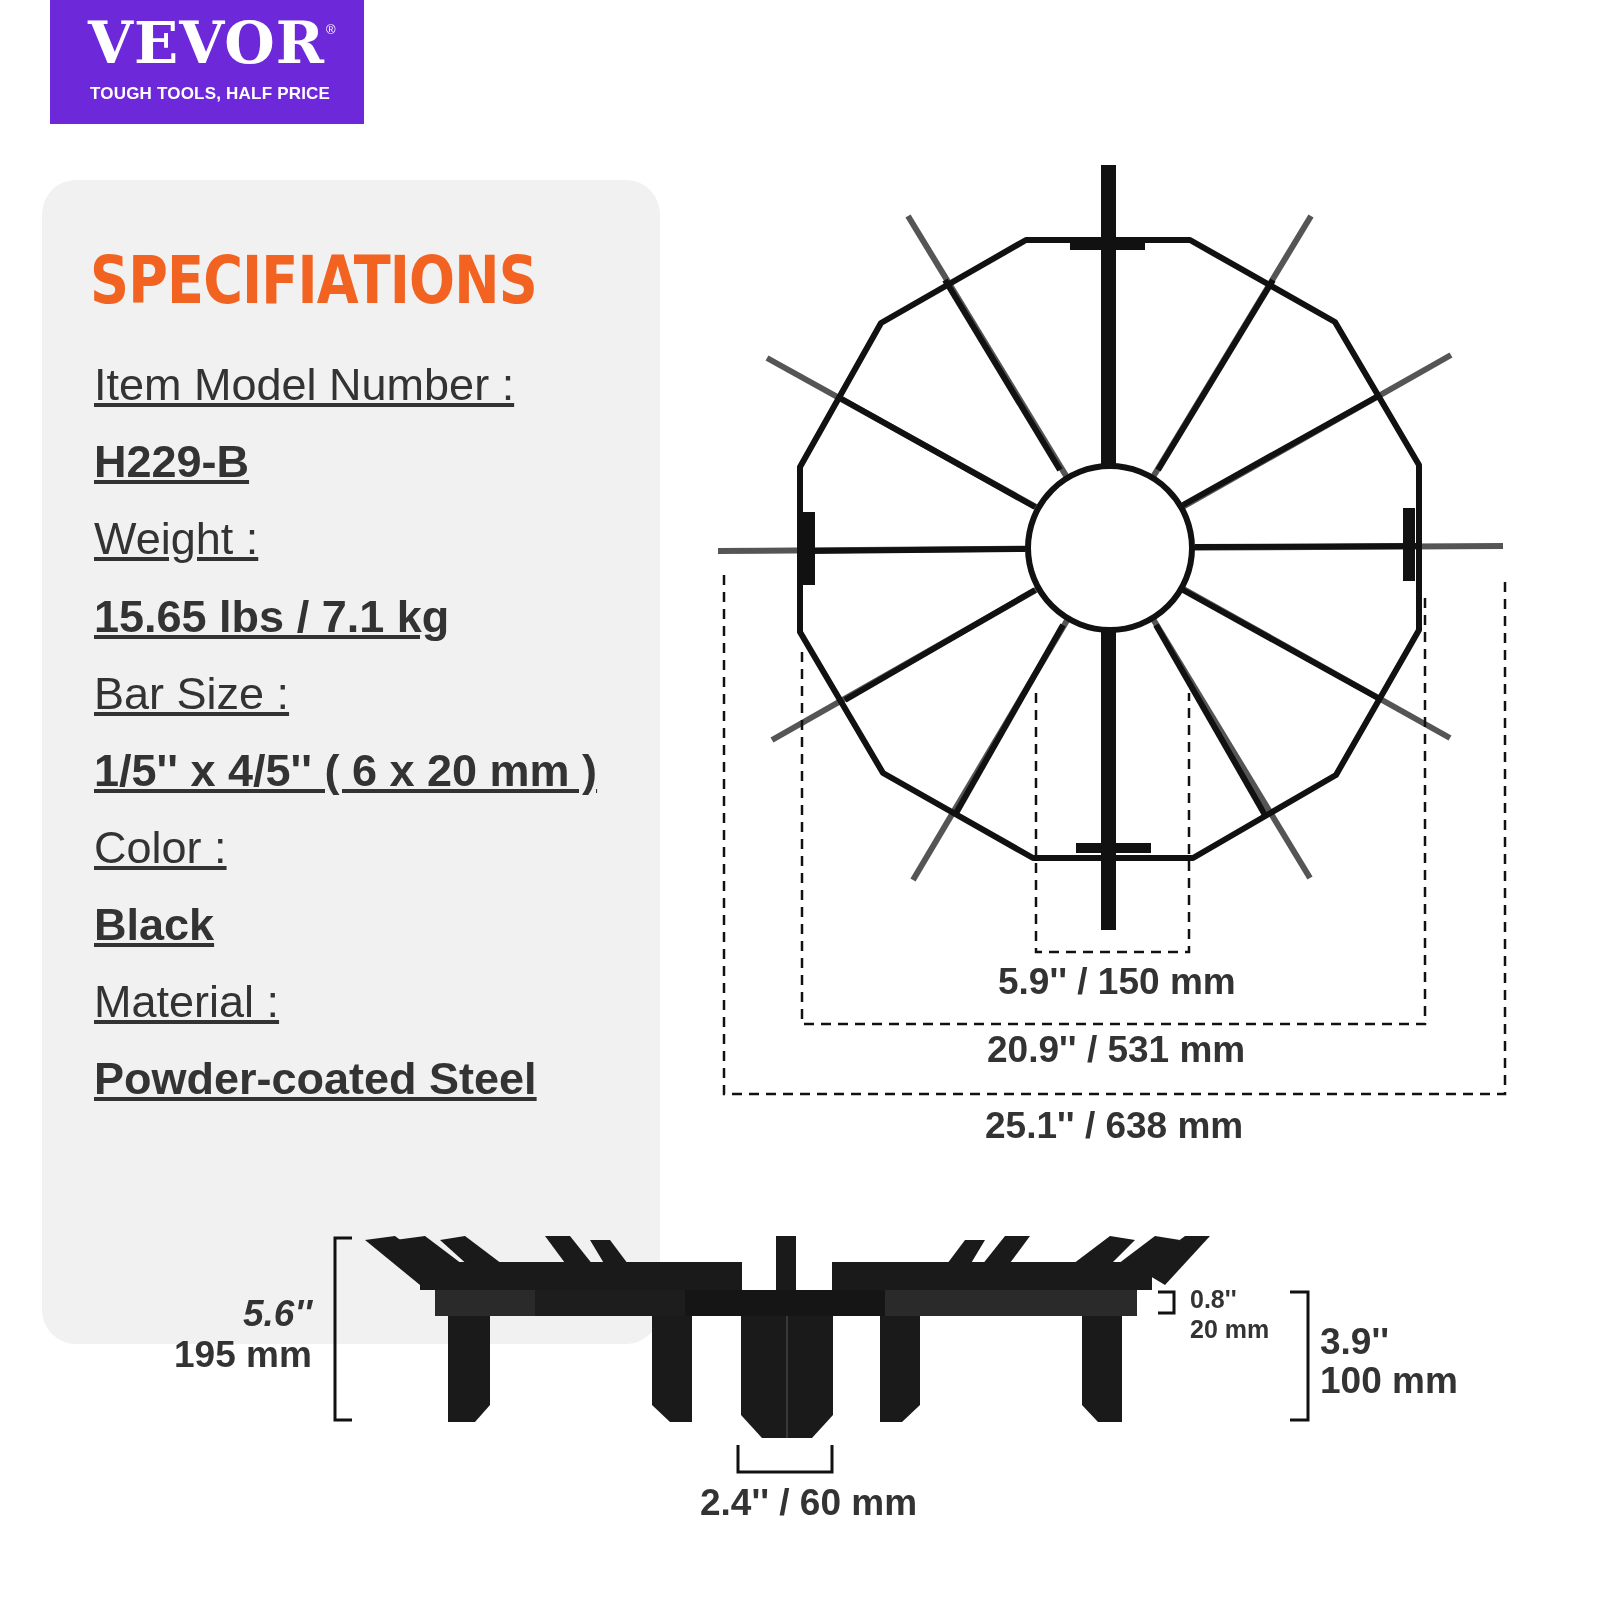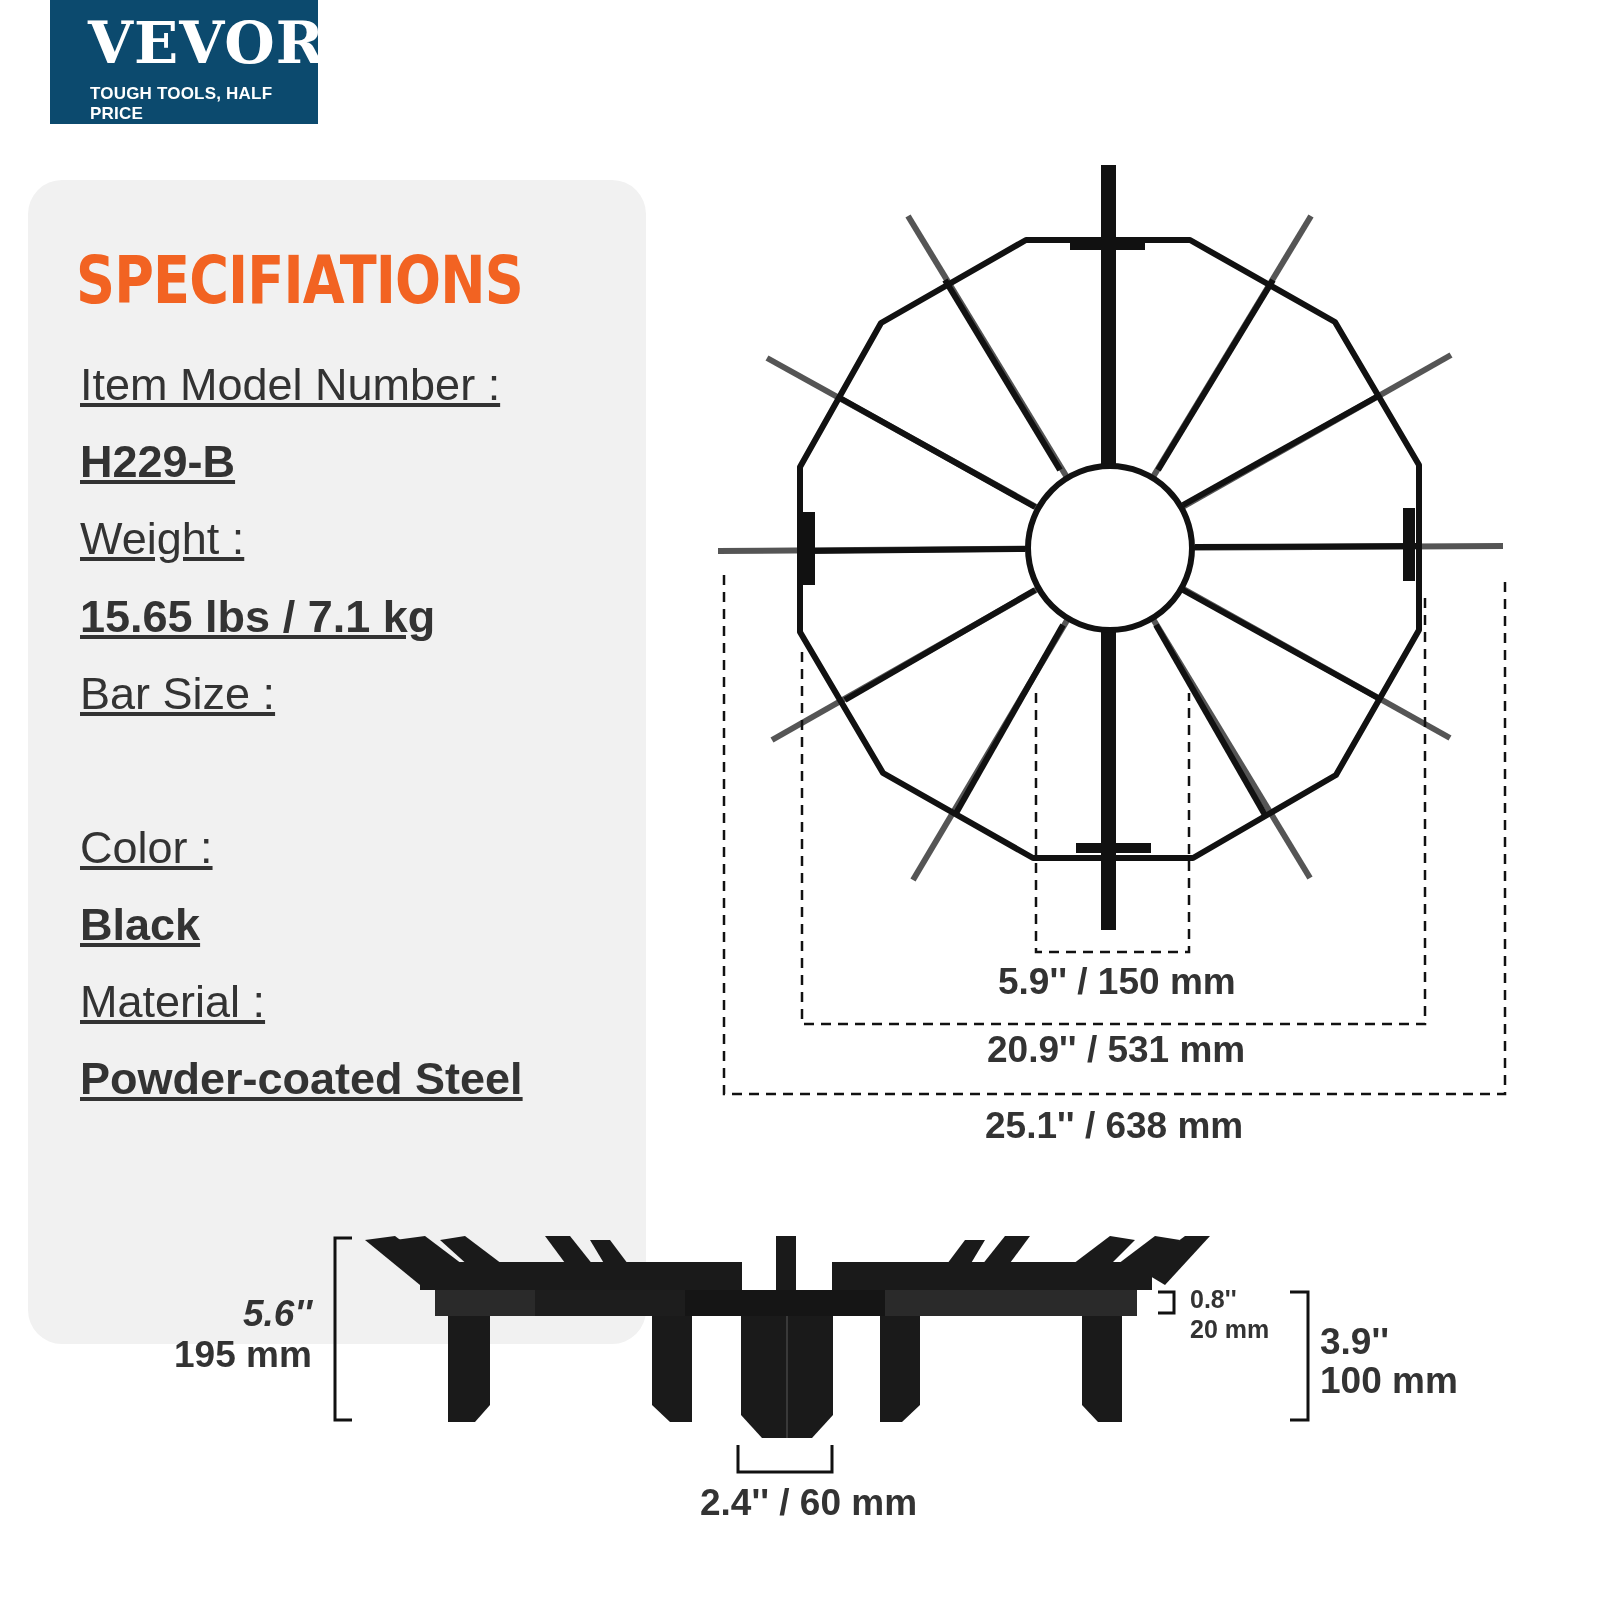--- a/index.html
+++ b/index.html
@@ -1,21 +1,21 @@
 <!DOCTYPE html>
 <html><head>
 <meta charset="utf-8">
 <style>
   html,body{margin:0;padding:0;}
   body{width:1600px;height:1600px;background:#ffffff;position:relative;overflow:hidden;font-family:"Liberation Sans",sans-serif;color:#333333;}
-  .logo{position:absolute;left:50px;top:0;width:268px;height:124px;background:#0c4a6e;}
+  .logo{position:absolute;left:50px;top:0;width:314px;height:124px;background:#6d28d9;}
   .logo-word{position:absolute;left:38px;top:14px;font-family:"DejaVu Serif",serif;font-weight:bold;font-size:58px;color:#fff;letter-spacing:1px;line-height:1;}
   .logo-reg{position:absolute;left:276px;top:22px;font-size:13px;color:#fff;font-family:"Liberation Sans",sans-serif;}
   .logo-tag{position:absolute;left:40px;top:84px;font-size:17px;font-weight:bold;color:#fff;font-family:"Liberation Sans",sans-serif;letter-spacing:0.2px;}
-  .spec-card{position:absolute;left:28px;top:180px;width:618px;height:1164px;background:#f1f1f1;border-radius:34px;}
+  .spec-card{position:absolute;left:42px;top:180px;width:618px;height:1164px;background:#f1f1f1;border-radius:34px;}
   .spec-title{position:absolute;left:48px;top:68px;font-family:"DejaVu Sans",sans-serif;font-weight:bold;font-size:66px;color:#f26322;transform:scaleX(0.82);transform-origin:left center;letter-spacing:-1px;line-height:1;}
   .spec-row{position:absolute;left:52px;font-size:45px;line-height:1;color:#333;text-decoration:underline;}
   .spec-row.label{font-weight:normal;}
   .spec-row.value{font-weight:bold;}
   .diagram{position:absolute;left:0;top:0;}
   .dim{position:absolute;font-weight:bold;color:#333;line-height:1;white-space:nowrap;}
 </style>
 </head>
 <body>
 
@@ -25,20 +25,21 @@
   <span class="logo-tag">TOUGH TOOLS, HALF PRICE</span>
 </div>
 
 <div class="spec-card">
   <div class="spec-title">SPECIFIATIONS</div>
   <div class="spec-row label" style="top:182px">Item Model Number :</div>
   <div class="spec-row value" style="top:259px">H229-B</div>
   <div class="spec-row label" style="top:336px">Weight :</div>
   <div class="spec-row value" style="top:414px">15.65 lbs / 7.1 kg</div>
   <div class="spec-row label" style="top:491px">Bar Size :</div>
+  <div class="spec-row value" style="top:568px">1/5'' x 4/5'' ( 6 x 20 mm )</div>
   <div class="spec-row label" style="top:645px">Color :</div>
   <div class="spec-row value" style="top:722px">Black</div>
   <div class="spec-row label" style="top:799px">Material :</div>
   <div class="spec-row value" style="top:876px">Powder-coated Steel</div>
 </div>
 
 <svg class="diagram" width="1600" height="1600" xmlns="http://www.w3.org/2000/svg">
   <g stroke="#555" stroke-width="6" stroke-linecap="butt">
     <line x1="1110" y1="548" x2="908" y2="216"></line>
     <line x1="1110" y1="548" x2="1311" y2="216"></line>

